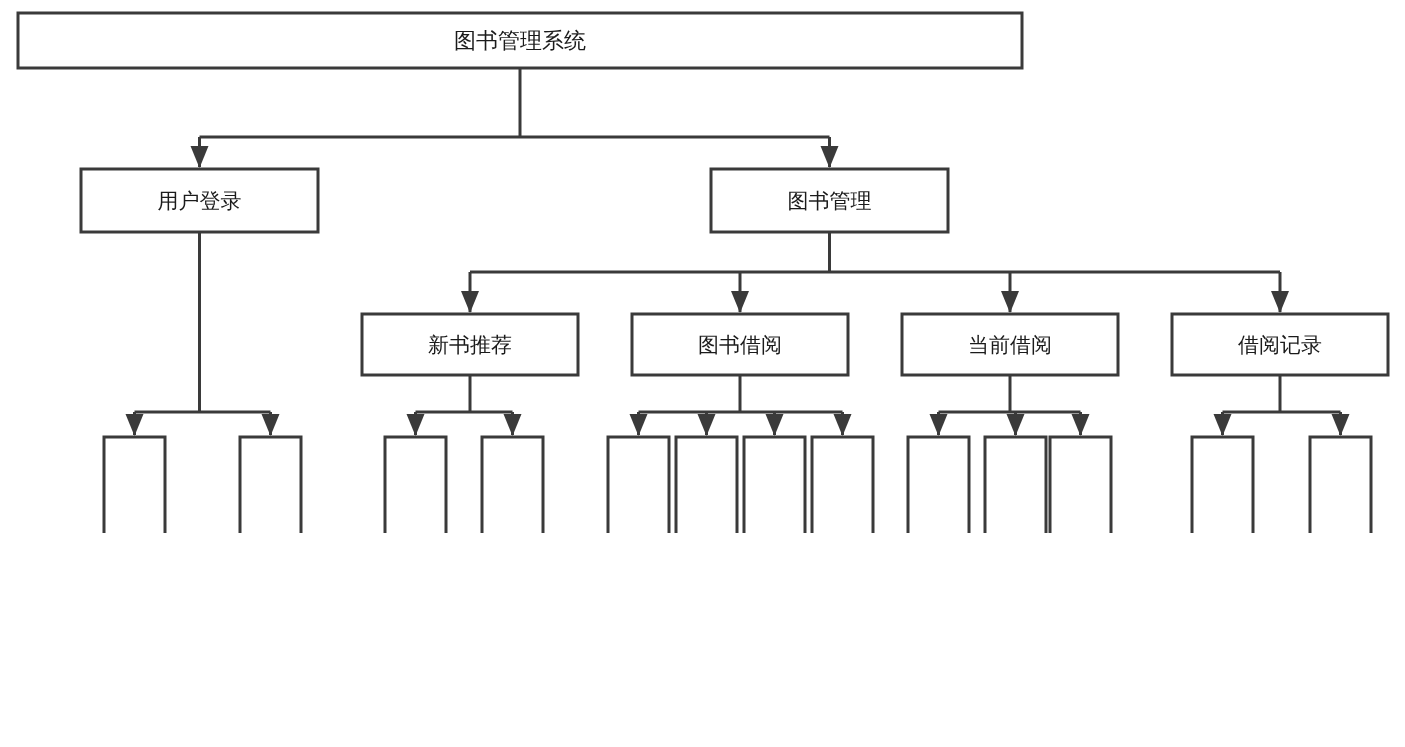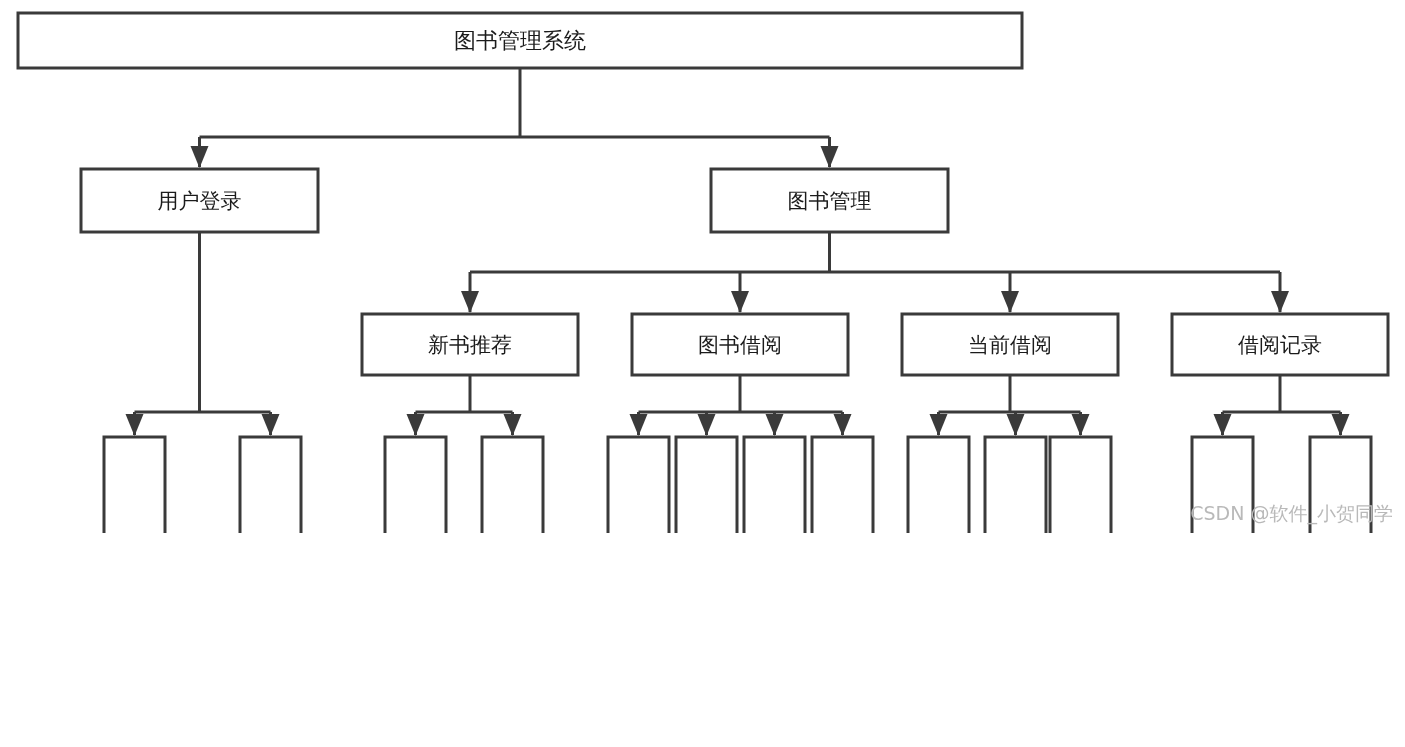--- a/index.html
+++ b/index.html
@@ -175,14 +175,13 @@
       <div class="leaf-label" style="left: 676px; top: 437px; width: 61px; height: 298px;">新增图书（管理员）</div>
       <div class="leaf-label" style="left: 744px; top: 437px; width: 61px; height: 298px;">编辑图书（管理员）</div>
       <div class="leaf-label" style="left: 812px; top: 437px; width: 61px; height: 298px;">借阅图书</div>
       <div class="leaf-label" style="left: 908px; top: 437px; width: 61px; height: 298px;">查询图书</div>
       <div class="leaf-label" style="left: 985px; top: 437px; width: 61px; height: 298px;">归还图书</div>
       <div class="leaf-label" style="left: 1050px; top: 437px; width: 61px; height: 298px;">确认归还（管理员）</div>
       <div class="leaf-label" style="left: 1192px; top: 437px; width: 61px; height: 298px;">新增借阅记录</div>
       <div class="leaf-label" style="left: 1310px; top: 437px; width: 61px; height: 298px;">查询借阅记录</div>
     </div>
 
-  <div class="watermark">CSDN @软件_小贺同学</div>
 </div>
 
 </body></html>

